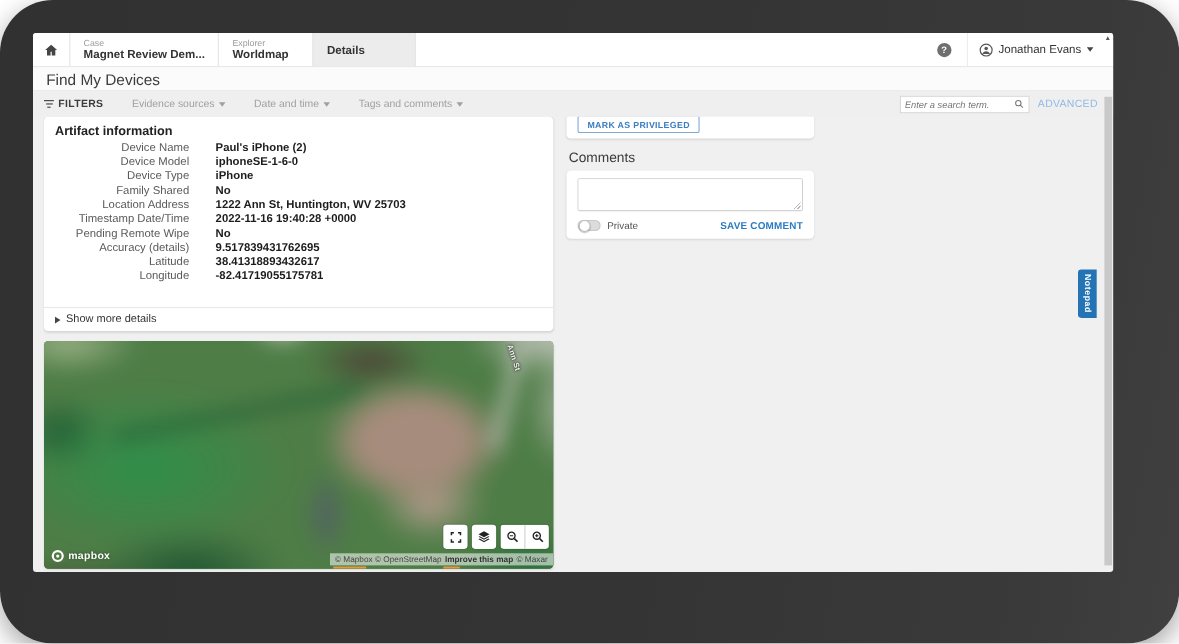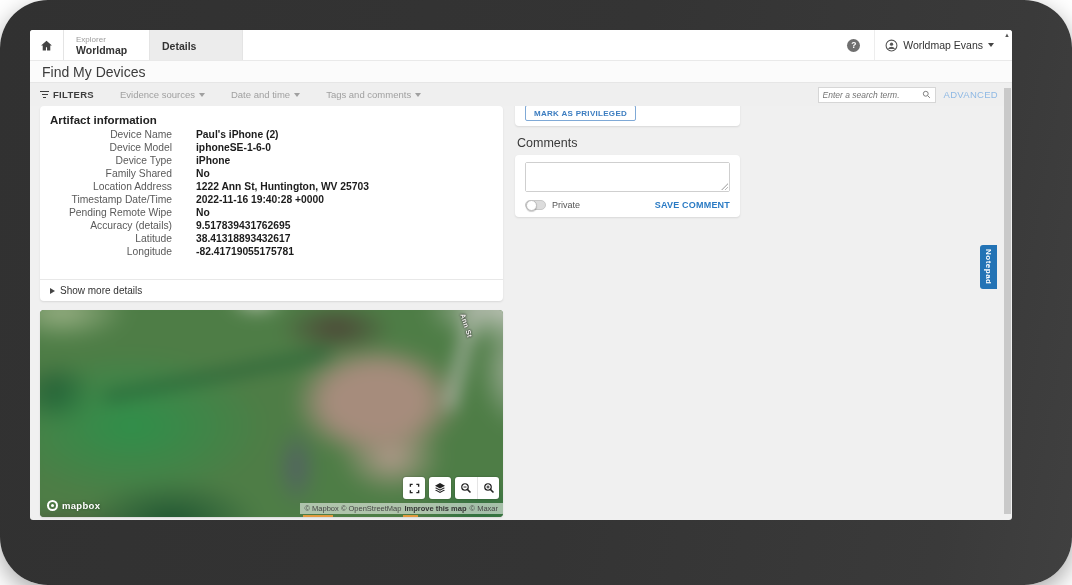--- a/index.html
+++ b/index.html
@@ -148,39 +148,43 @@
 
     <div class="topbar">
       <div class="home">
         <span>
           <svg width="13" height="13" viewBox="0 0 24 24">
               <path d="M12 3 2 12h3v9h6v-6h2v6h6v-9h3z" fill="#444"></path>
             </svg>
         </span>
       </div>
       <div class="tab">
+        <span class="sub">Case</span>
+        <span class="main">Magnet Review Dem...</span>
+      </div>
+      <div class="tab">
         <span class="sub">Explorer</span>
         <span class="main">Worldmap</span>
       </div>
       <div class="tab single">
         <span class="main">Details</span>
       </div>
       <div class="spacer"></div>
       <div class="help-wrap">
         <span class="help-circle">?</span>
       </div>
       <div class="user">
         <span>
           <svg width="13" height="13" viewBox="0 0 24 24">
               <circle cx="12" cy="12" r="10" fill="none" stroke="#555" stroke-width="2"></circle>
               <circle cx="12" cy="9.5" r="3" fill="#555"></circle>
               <path d="M5.5 18.5c1.5-3 4-4.3 6.5-4.3s5 1.3 6.5 4.3" fill="#555"></path>
             </svg>
         </span>
-        <span>Worldmap Evans</span>
+        <span>Jonathan Evans</span>
         <span class="caret"></span>
       </div>
     </div>
 
     <div class="titlebar">
       <span>Find My Devices</span>
     </div>
 
     <div class="filtersbar">
       <div class="filters-label">

